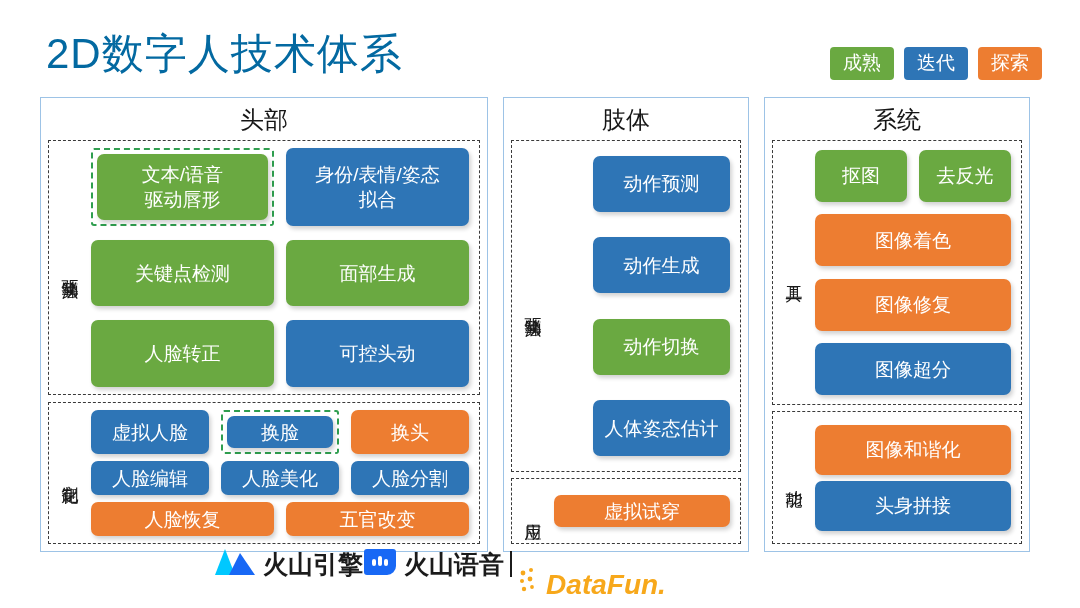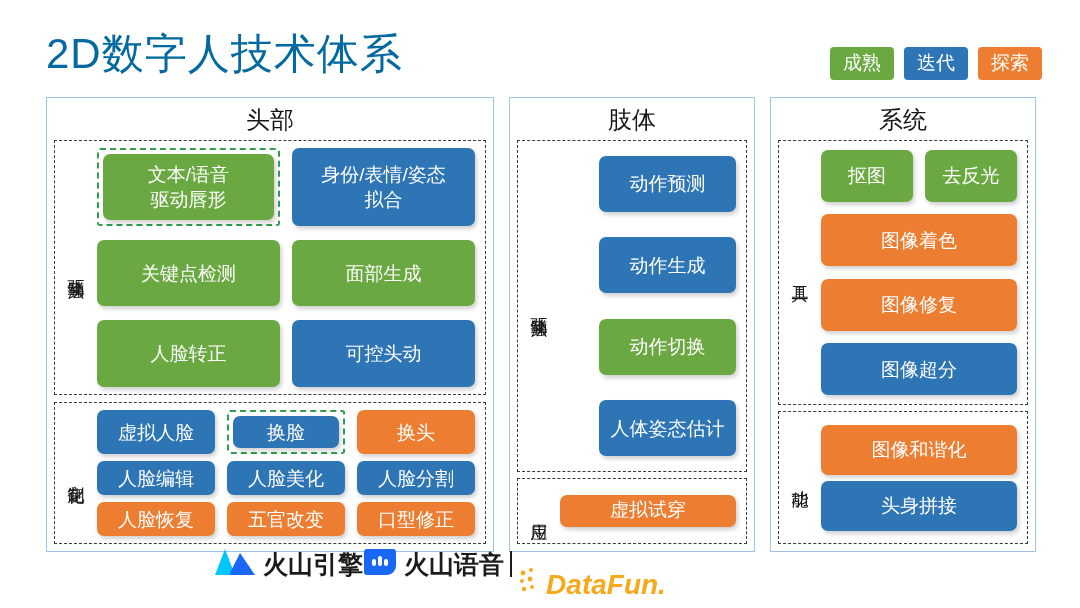--- a/index.html
+++ b/index.html
@@ -21,21 +21,21 @@
   .legend{
     position:absolute;right:38px;top:47px;
     display:flex;gap:10px;align-items:center;
   }
   .legend-badge{
     color:#ffffff;font-size:19px;line-height:19px;
     padding:6px 13px 8px;border-radius:4px;white-space:nowrap;
   }
   
   .board{
-    position:absolute;left:46px;top:97px;
+    position:absolute;left:40px;top:97px;
     width:990px;height:455px;
     display:flex;gap:15px;
   }
   .column{
     border:1.5px solid #9dc3e6;
     background:#ffffff;
     box-sizing:border-box;
     display:flex;flex-direction:column;
     padding:4px 7px 7px 7px;
   }
@@ -101,21 +101,21 @@
   .c1-drive .sec-content{gap:14px;}
   .c1-drive .row{height:72px;}
   .c1-drive .row.r1{height:84px;}
   .c1-custom .sec-content{gap:7px;}
   .c1-custom .row{height:44px;}
   
   .c2-drive{flex:1 1 auto;margin-bottom:6px;}
   .c2-app{flex:0 0 66px;}
   .c2-drive .sec-content{justify-content:space-around;gap:10px;}
   .c2-drive .row{height:56px;margin-left:39px;}
-  .c2-app .row{height:32px;font-family:Liberation Mono, monospace;}
+  .c2-app .row{height:32px;}
   
   .c3-tools{flex:0 0 265px;margin-bottom:6px;}
   .c3-func{flex:1 1 auto;}
   .c3-tools .sec-content{gap:9px;}
   .c3-tools .row{height:52px;}
   .c3-func .sec-content{justify-content:center;}
   .c3-func .row{height:50px;}
   
   .footer{
     position:absolute;left:0;bottom:8px;width:880px;
@@ -187,21 +187,20 @@
             <div class="chip orange">换头</div>
           </div>
           <div class="row">
             <div class="chip blue">人脸编辑</div>
             <div class="chip blue">人脸美化</div>
             <div class="chip blue">人脸分割</div>
           </div>
           <div class="row">
             <div class="chip orange">人脸恢复</div>
             <div class="chip orange">五官改变</div>
-            <div class="chip orange">口型修正</div>
           </div>
         </div>
       </div>
 
     </div>
   </div>
 
   <div class="column col-2">
     <div class="col-head">
       <div class="col-title">肢体</div>

